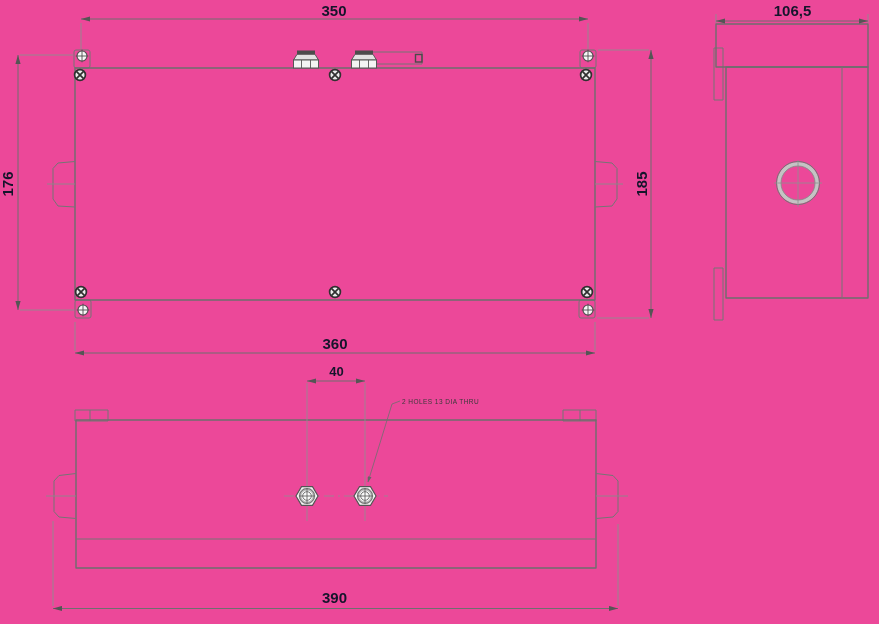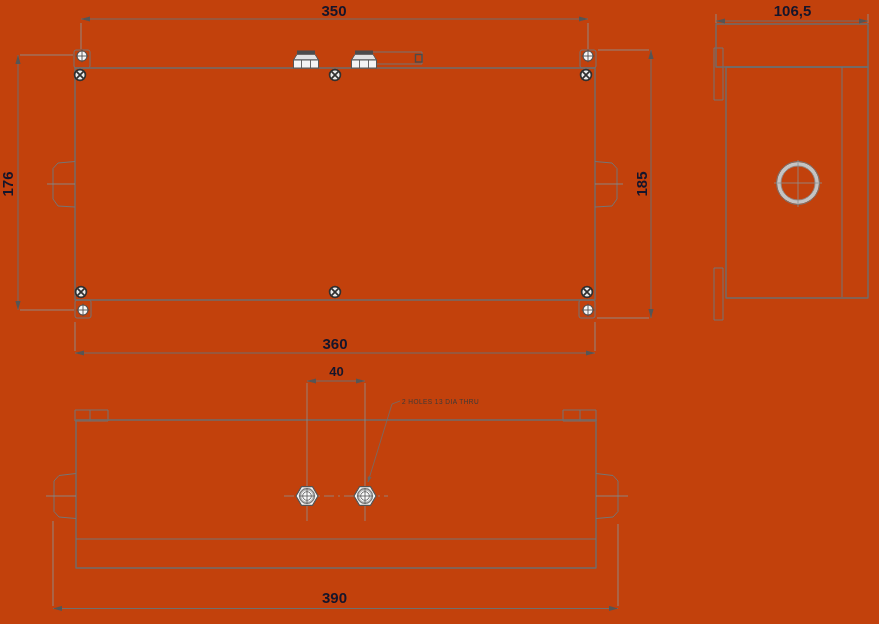--- a/index.html
+++ b/index.html
@@ -1,16 +1,16 @@
 <!DOCTYPE html>
 <html><head>
 <meta charset="utf-8">
 <style>
   html,body{margin:0;padding:0;background:#fdfdfd;}
-  .stage{position:relative;width:879px;height:624px;background:#c2410c;overflow:hidden;
+  .stage{position:relative;width:879px;height:624px;background:#ec4899;overflow:hidden;
          font-family:"Liberation Sans",sans-serif;}
   svg{display:block;}
   .ol  {fill:none;stroke:#6e6e6e;stroke-width:1.4;stroke-linejoin:round;}
   .ol2 {fill:none;stroke:#757575;stroke-width:1;stroke-linejoin:round;}
   .thin{fill:none;stroke:#8a8a8a;stroke-width:0.9;}
   .ext {fill:none;stroke:#8f8f8f;stroke-width:0.9;}
   .dim {fill:none;stroke:#6f6f6f;stroke-width:1;}
   .cl  {fill:none;stroke:#909090;stroke-width:0.8;}
   .dimtxt   {font-family:"Liberation Sans",sans-serif;font-weight:bold;font-size:15px;}
   .dimtxt-sm{font-family:"Liberation Sans",sans-serif;font-weight:bold;font-size:13px;}

